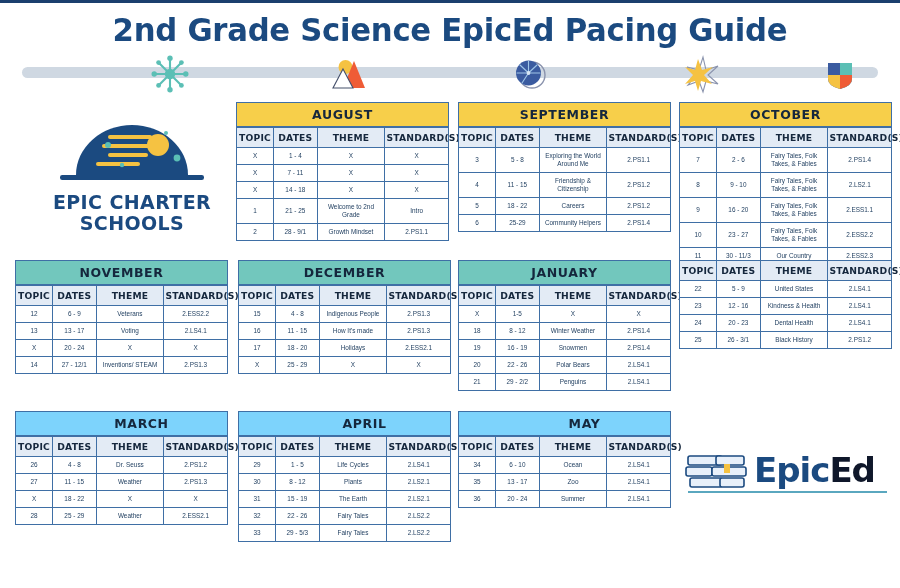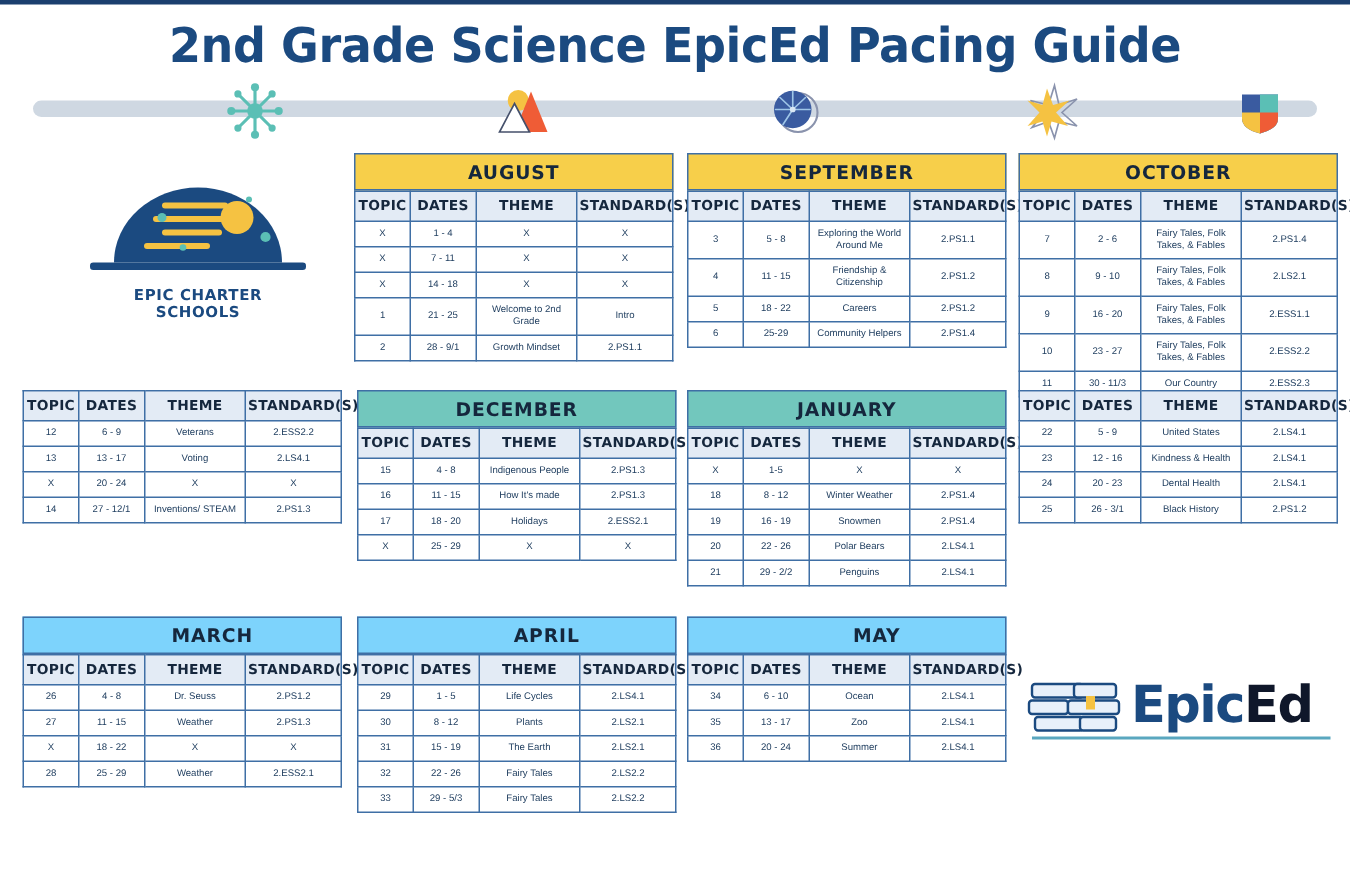--- a/index.html
+++ b/index.html
@@ -64,21 +64,21 @@
   .ecs-logo {
     position: absolute;
     left: 46px;
     top: 106px;
     width: 172px;
     text-align: center;
   }
   .ecs-logo .dome { display:block; }
   .ecs-name {
     margin-top: 3px;
-    font-size: 10px;
+    font-size: 19px;
     font-weight: bold;
     color: #1b4a80;
     line-height: 1.12;
     letter-spacing: 0.4px;
     font-family: "DejaVu Sans", sans-serif;
   }
 
   
   .epiced-logo {
     position: absolute;
@@ -430,20 +430,21 @@
           </tr>
           <tr>
             <td>11</td>
             <td>30 - 11/3</td>
             <td>Our Country</td>
             <td>2.ESS2.3</td>
           </tr>
         </tbody>
       </table>
       <table id="tbl-november" class="month-table hdr-teal">
+        <caption>NOVEMBER</caption>
         <colgroup>
           <col class="col-topic">
           <col class="col-dates">
           <col class="col-theme">
           <col class="col-std">
         </colgroup>
         <thead>
           <tr>
             <th>TOPIC</th>
             <th>DATES</th>

